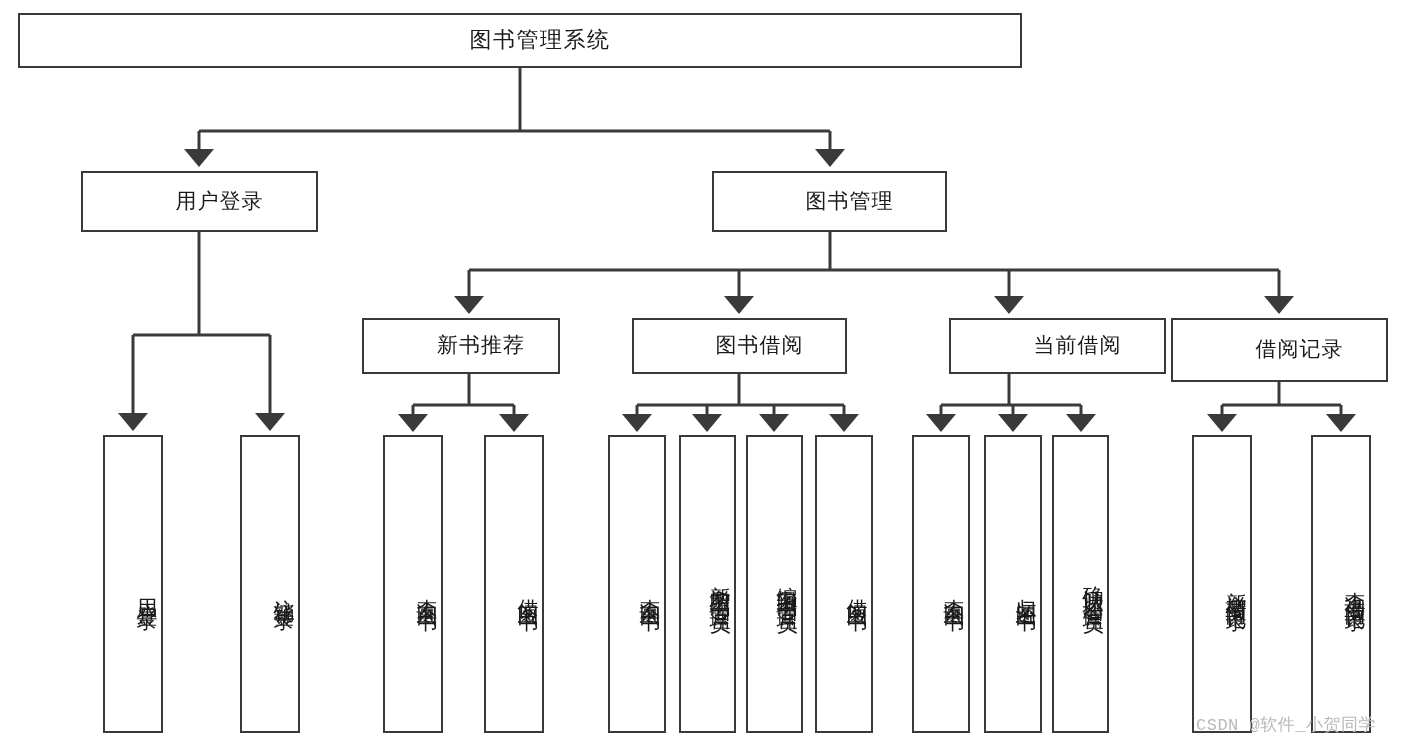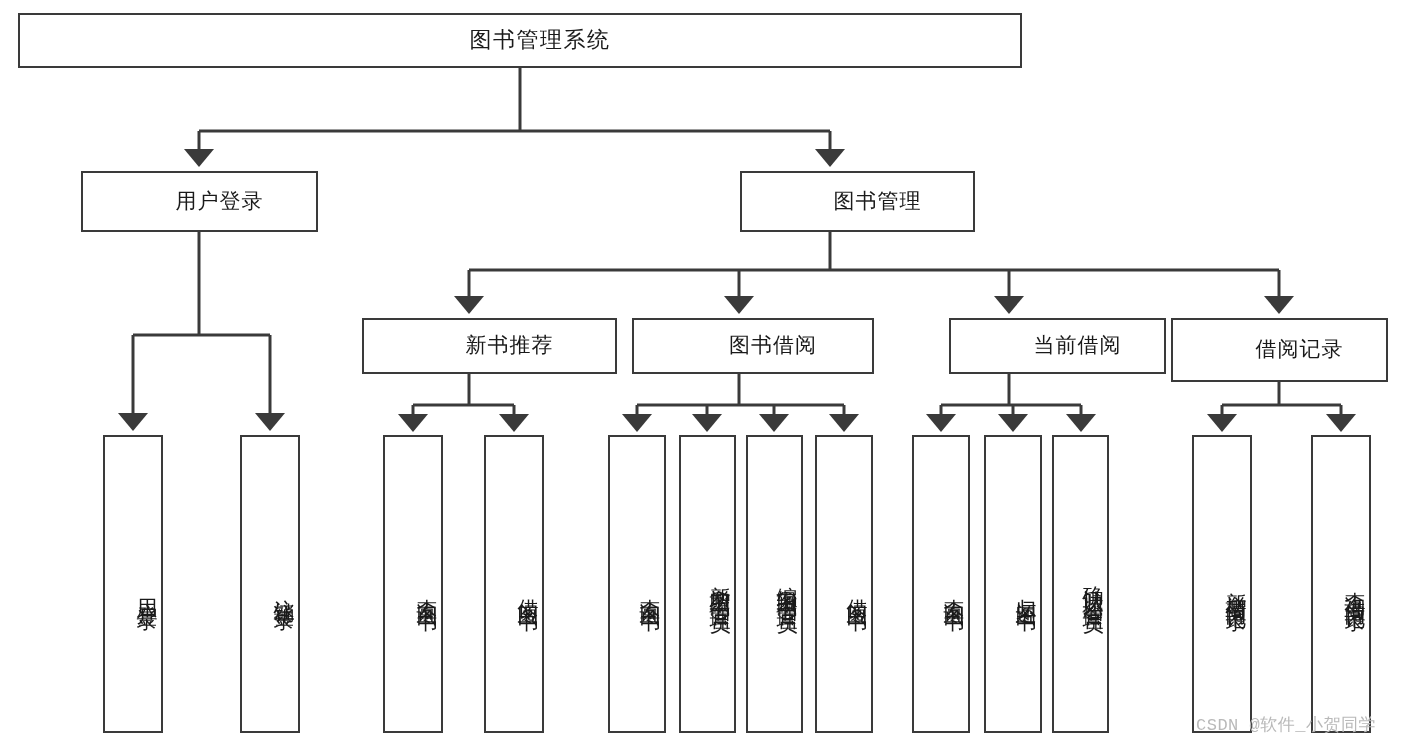--- a/index.html
+++ b/index.html
@@ -127,28 +127,28 @@
     </g>
   </svg>
 
   <div class="node horiz root" id="node-root" style="left: 18px; top: 13px; width: 1004px; height: 55px;">
     <span class="lbl">图书管理系统</span>
   </div>
 
   <div class="node horiz" id="node-l2-0" style="left: 81px; top: 171px; width: 237px; height: 61px;">
     <span class="lbl">用户登录</span>
   </div>
-  <div class="node horiz" id="node-l2-1" style="left: 712px; top: 171px; width: 235px; height: 61px; margin-left: 28px;">
+  <div class="node horiz" id="node-l2-1" style="left: 712px; top: 171px; width: 235px; height: 61px;">
     <span class="lbl">图书管理</span>
   </div>
 
-  <div class="node horiz" id="node-l3-0" style="left: 362px; top: 318px; width: 255px; height: 56px;">
+  <div class="node horiz" id="node-l3-0" style="left: 362px; top: 318px; width: 198px; height: 56px;">
     <span class="lbl">新书推荐</span>
   </div>
-  <div class="node horiz" id="node-l3-1" style="left: 632px; top: 318px; width: 242px; height: 56px;">
+  <div class="node horiz" id="node-l3-1" style="left: 632px; top: 318px; width: 215px; height: 56px;">
     <span class="lbl">图书借阅</span>
   </div>
   <div class="node horiz" id="node-l3-2" style="left: 901px; top: 318px; width: 217px; height: 56px; margin-left: 48px;">
     <span class="lbl">当前借阅</span>
   </div>
   <div class="node horiz" id="node-l3-3" style="left: 1171px; top: 318px; width: 217px; height: 64px;">
     <span class="lbl">借阅记录</span>
   </div>
 
   <div class="node vert" id="node-leaf-0" style="left: 103px; top: 435px; width: 60px; height: 298px;">

